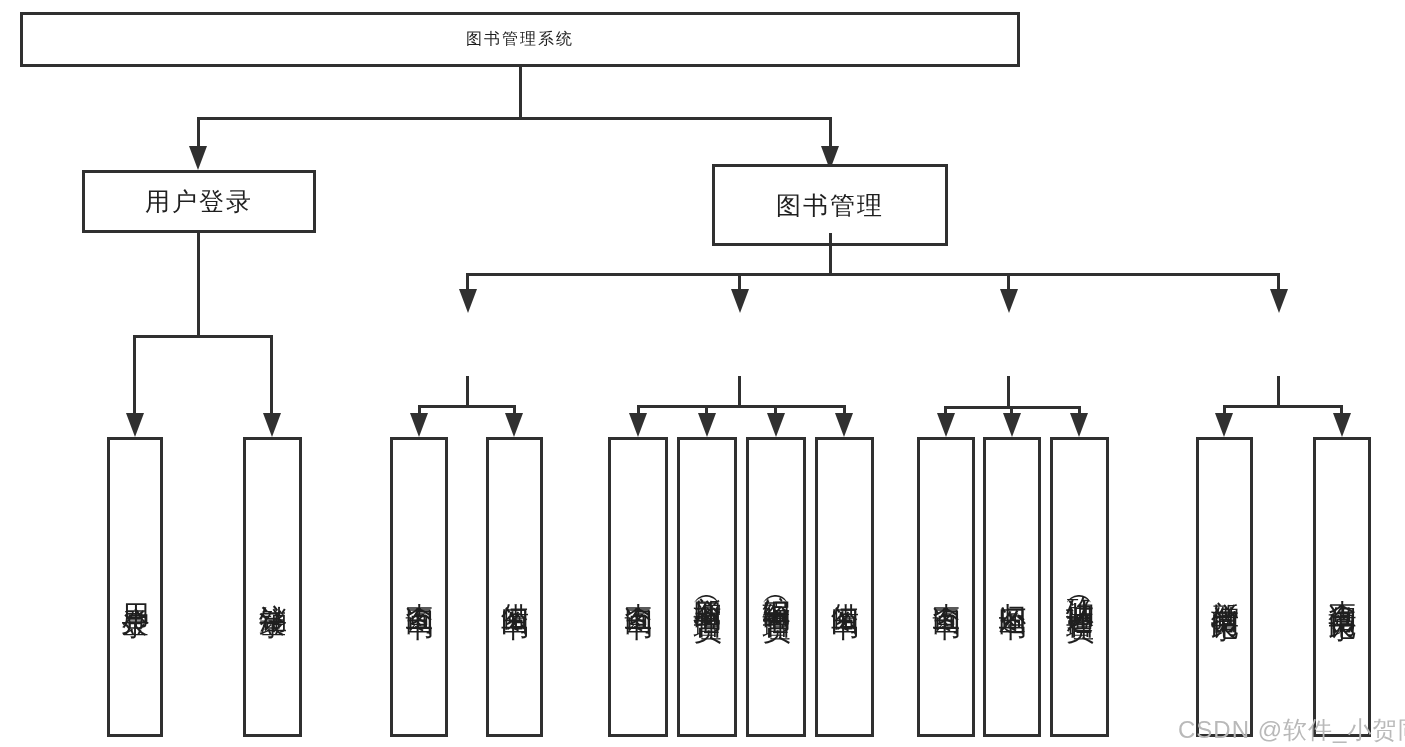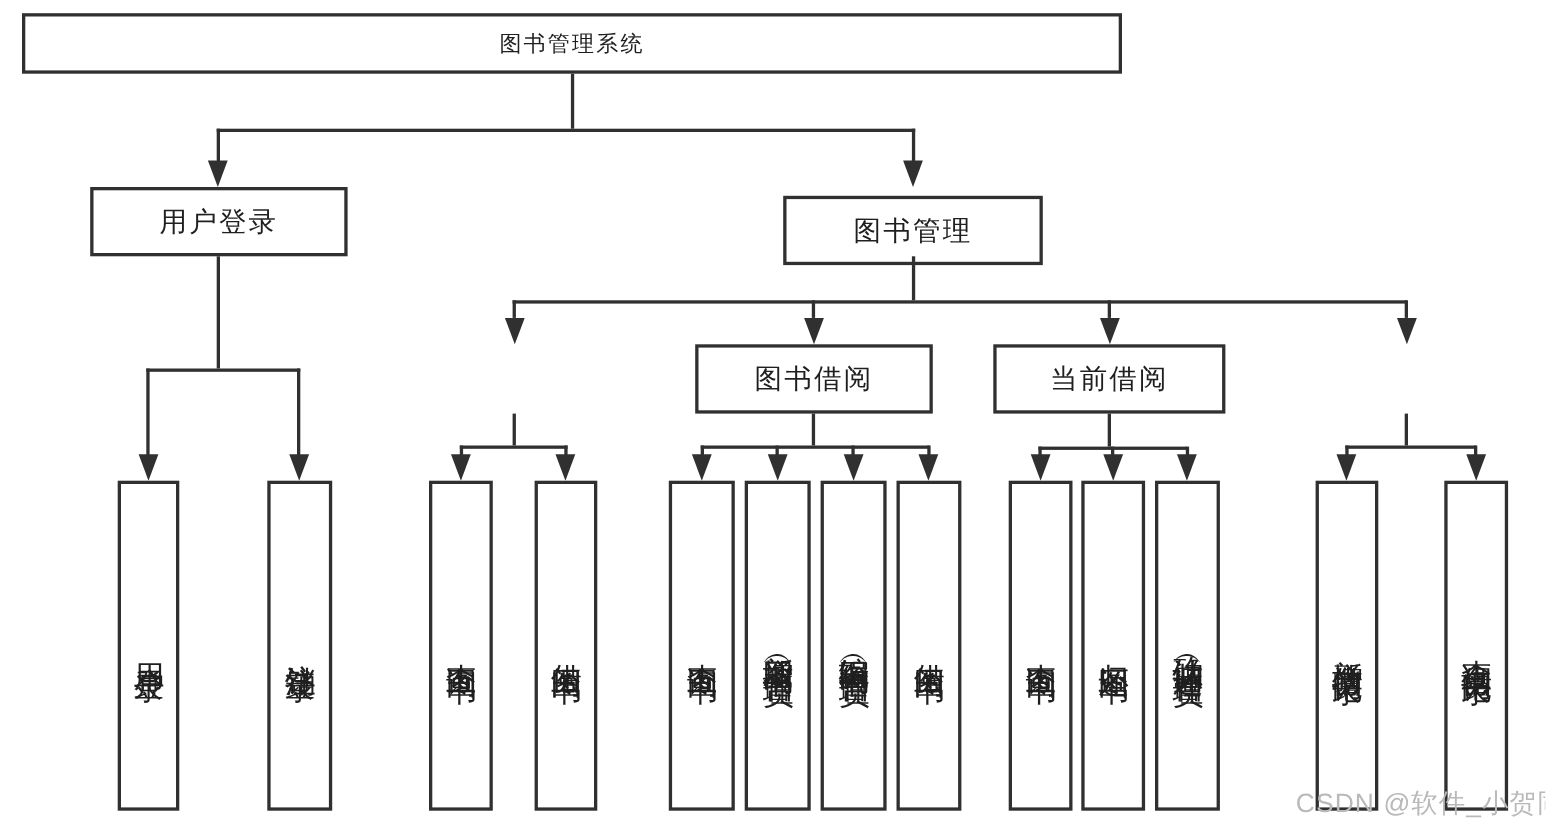--- a/index.html
+++ b/index.html
@@ -15,21 +15,21 @@
     box-sizing:border-box;
     border:3px solid #303030;
     background:#ffffff;
     display:flex;
     align-items:center;
     justify-content:center;
     color:#1f1f1f;
     font-size:25px;
     letter-spacing:2px;
   }
-  .rootbox{font-size:20px;}
+  .rootbox{font-size:16px;}
   .vbox{
     writing-mode:vertical-rl;
     font-size:28px;
     letter-spacing:3px;
     line-height:1;
   }
   .hline,.vline{position:absolute;background:#303030;}
   .hline{height:3px;}
   .vline{width:3px;}
   .arrow{
@@ -57,42 +57,40 @@
   <div class="box rootbox" style="left:20px;top:12px;width:1000px;height:55px">图书管理系统</div>
 
   <div class="vline" style="left:519px;top:67px;height:50px"></div>
   <div class="hline" style="left:197px;top:117px;width:635px"></div>
   <div class="vline" style="left:197px;top:117px;height:31px"></div>
   <div class="arrow" style="left:189px;top:146px"></div>
   <div class="vline" style="left:829px;top:117px;height:31px"></div>
   <div class="arrow" style="left:821px;top:146px"></div>
 
   <div class="box" style="left:82px;top:170px;width:234px;height:63px">用户登录</div>
-  <div class="box" style="left:712px;top:178px;width:236px;height:63px">图书管理</div>
+  <div class="box" style="left:712px;top:164px;width:236px;height:82px">图书管理</div>
 
   <div class="vline" style="left:197px;top:233px;height:102px"></div>
   <div class="hline" style="left:133px;top:335px;width:140px"></div>
   <div class="vline" style="left:133px;top:335px;height:80px"></div>
   <div class="arrow" style="left:126px;top:413px"></div>
   <div class="vline" style="left:270px;top:335px;height:80px"></div>
   <div class="arrow" style="left:263px;top:413px"></div>
 
   <div class="vline" style="left:829px;top:233px;height:40px"></div>
   <div class="hline" style="left:466px;top:273px;width:813px"></div>
   <div class="vline" style="left:466px;top:273px;height:16px"></div>
   <div class="arrow" style="left:459px;top:289px"></div>
   <div class="vline" style="left:738px;top:273px;height:16px"></div>
   <div class="arrow" style="left:731px;top:289px"></div>
   <div class="vline" style="left:1007px;top:273px;height:16px"></div>
   <div class="arrow" style="left:1000px;top:289px"></div>
   <div class="vline" style="left:1277px;top:273px;height:16px"></div>
   <div class="arrow" style="left:1270px;top:289px"></div>
 
-  <div class="box" style="left:632px;top:313px;width:216px;height:63px">图书借阅</div>
-  <div class="box" style="left:903px;top:313px;width:211px;height:63px">当前借阅</div>
 
   <div class="vline" style="left:466px;top:376px;height:29px"></div>
   <div class="hline" style="left:418px;top:405px;width:98px"></div>
   <div class="vline" style="left:418px;top:405px;height:10px"></div>
   <div class="arrow" style="left:410px;top:413px"></div>
   <div class="vline" style="left:513px;top:405px;height:10px"></div>
   <div class="arrow" style="left:505px;top:413px"></div>
 
   <div class="vline" style="left:738px;top:376px;height:29px"></div>
   <div class="hline" style="left:637px;top:405px;width:208px"></div>

